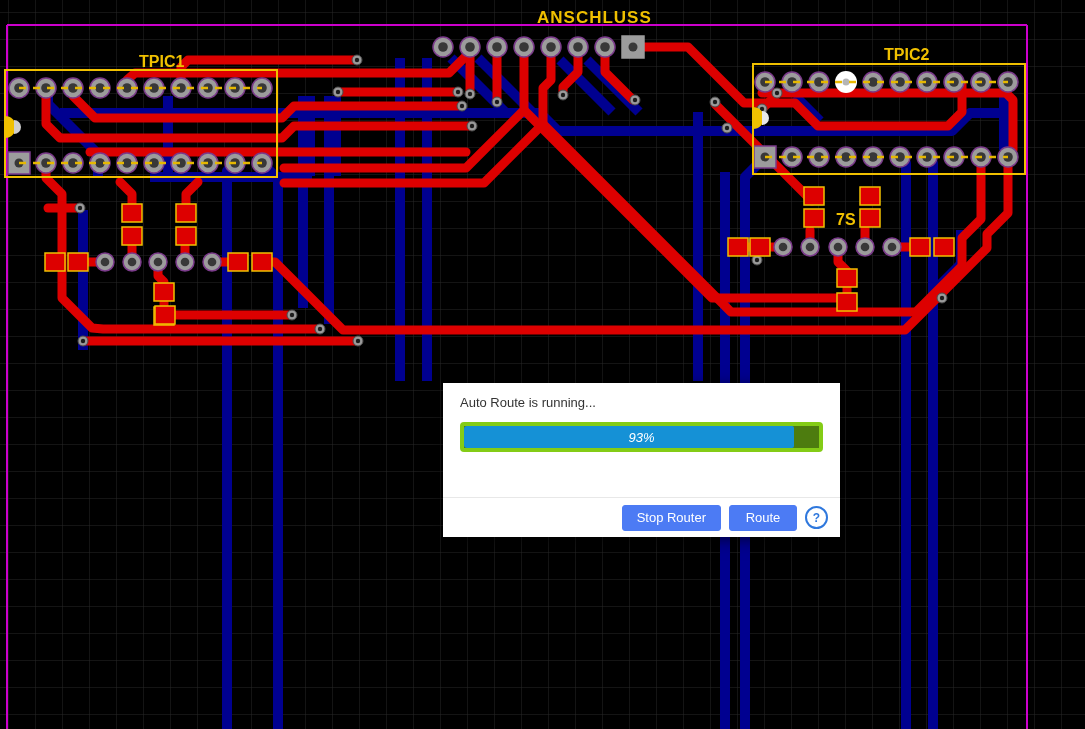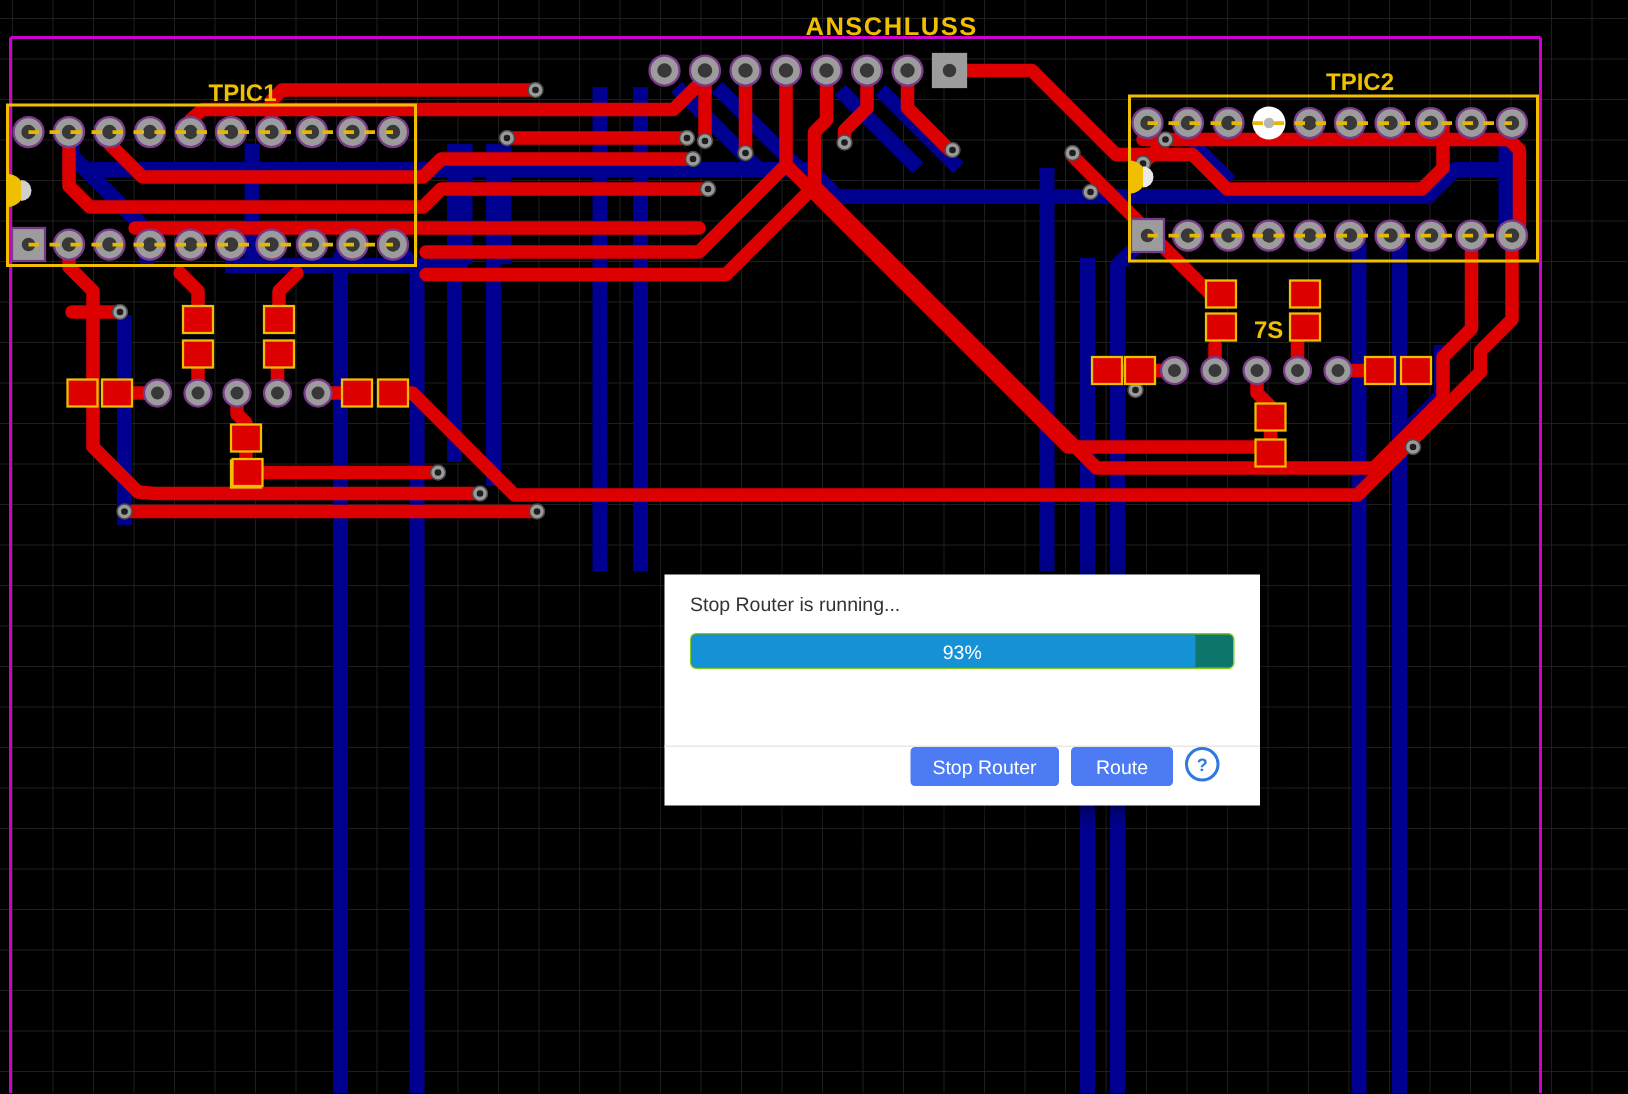--- a/index.html
+++ b/index.html
@@ -9,28 +9,28 @@
   .silk-text{fill:#f0c000;font-family:"Liberation Sans",sans-serif;font-weight:bold;}
   
   .dialog{position:absolute;left:443px;top:383px;width:397px;height:154px;
           background:#fff;box-shadow:0 3px 14px rgba(0,0,0,.55);
           font-size:13px;color:#333;}
   .dialog-title{height:21px;background:#f1f1f1;border-bottom:1px solid #dcdcdc;
           display:flex;align-items:center;padding:0 10px;font-size:12px;color:#4a4a4a;}
   .dialog-close{margin-left:auto;color:#666;font-size:16px;line-height:16px;cursor:pointer;}
   .dialog-body{padding:10px 17px 0 17px;}
   .dialog-msg{margin:2px 0 12px 0;color:#333;}
-  .progress-track{position:relative;height:22px;border:1px solid #84cc16;
-          border-radius:4px;background:#0f766e;overflow:hidden;}
+  .progress-track{position:relative;height:22px;border:4px solid #84cc16;
+          border-radius:4px;background:#4d7c0f;overflow:hidden;font-style:italic;}
   .progress-fill{height:100%;background:#1591d6;border-radius:3px 2px 2px 3px;}
   .progress-label{position:absolute;left:0;top:0;width:100%;height:100%;
           display:flex;align-items:center;justify-content:center;color:#fff;font-size:13px;}
   .dialog-footer{position:absolute;left:0;bottom:0;width:100%;height:40px;
-          border-top:1px solid #e8e8e8;display:flex;
-          justify-content:flex-end;gap:8px;padding-right:27px;box-sizing:border-box;}
+          border-top:1px solid #e8e8e8;display:flex;align-items:center;
+          justify-content:flex-end;gap:8px;padding-right:12px;box-sizing:border-box;}
   .btn{background:#4c7bf4;border:1px solid #4c7bf4;color:#fff;border-radius:3px;
           height:26px;font-size:13px;font-family:"Liberation Sans",sans-serif;
           cursor:pointer;padding:0 14px;}
   .btn-stop{min-width:99px;}
   .btn-cancel{min-width:68px;}
   .help-circle{width:19px;height:19px;border:2px solid #2f78dd;border-radius:50%;
           color:#2f78dd;font-weight:bold;font-size:12px;display:flex;
           align-items:center;justify-content:center;cursor:pointer;}
 </style>
 </head>
@@ -533,21 +533,21 @@
     <path d="M762,111 a7,7 0 0 1 0,14 z" fill="#e8e8e8"></path>
     <text x="537" y="23" font-size="17" class="silk-text" letter-spacing="1">ANSCHLUSS</text>
     <text x="139" y="67" font-size="16" class="silk-text">TPIC1</text>
     <text x="884" y="60" font-size="16" class="silk-text">TPIC2</text>
     <text x="836" y="225" font-size="16" class="silk-text">7S</text>
   </g>
 </svg>
 
 <div class="dialog">
   <div class="dialog-body">
-    <div class="dialog-msg">Stop Router is running...</div>
+    <div class="dialog-msg">Auto Route is running...</div>
     <div class="progress-track">
       <div class="progress-fill" style="width: 93%;"></div>
       <div class="progress-label">93%</div>
     </div>
   </div>
   <div class="dialog-footer">
     <button class="btn btn-stop">Stop Router</button>
     <button class="btn btn-cancel">Route</button>
     <div class="help-circle">?</div>
   </div>

